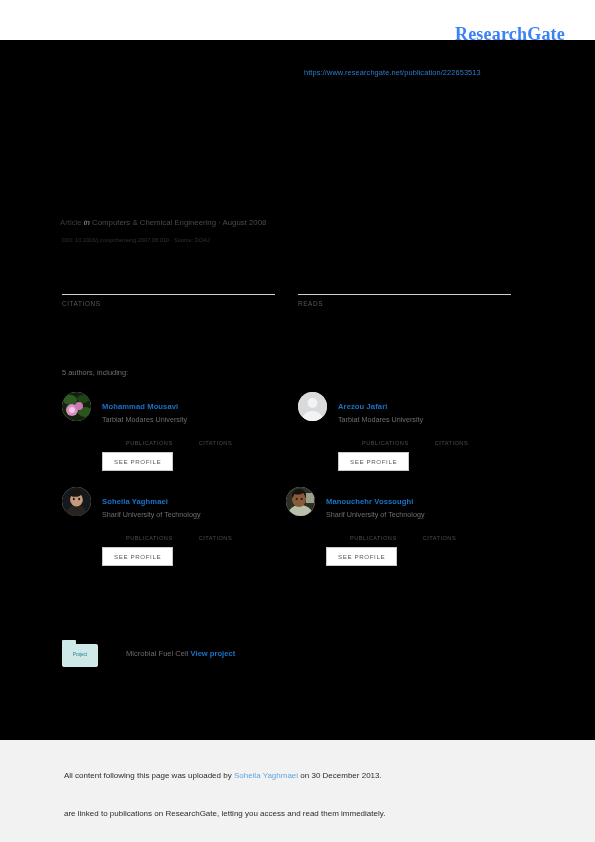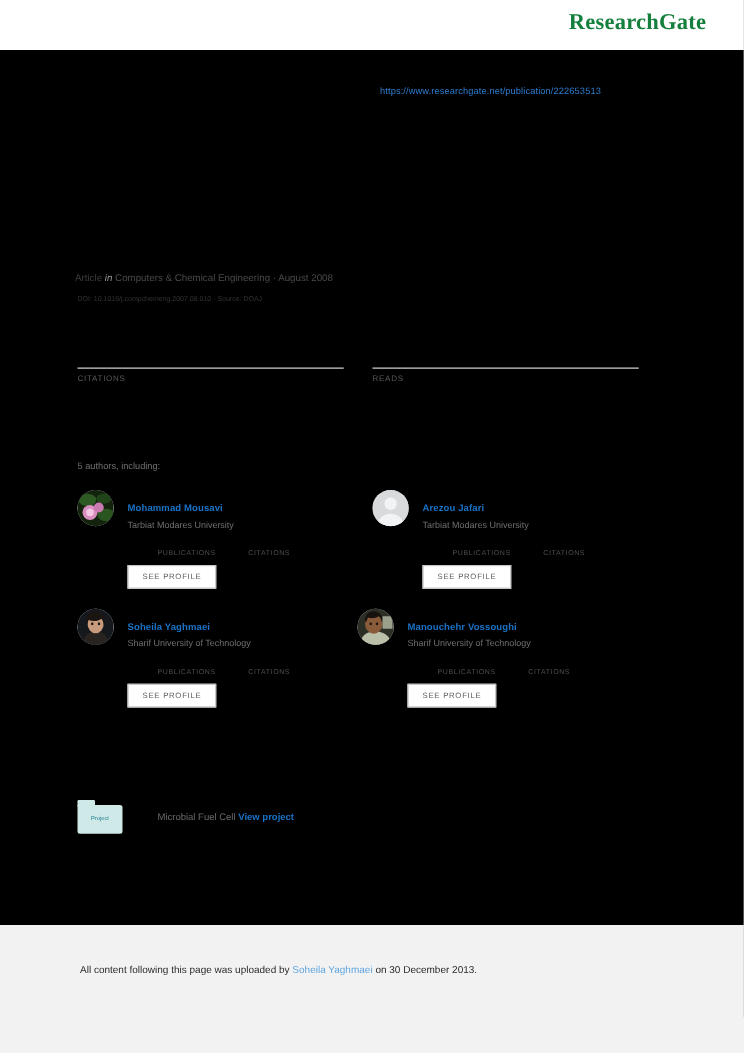--- a/index.html
+++ b/index.html
@@ -37,25 +37,25 @@
     position: absolute;
     left: 0; top: 740px;
     width: 595px; height: 102px;
     background: #f2f2f2;
   }
 
   
   .rg-logo {
     position: absolute;
     right: 30px;
-    top: 7px;
+    top: 24px;
     font-family: "Liberation Serif", serif;
     font-size: 18px;
     font-weight: bold;
-    color: #15803d;
+    color: #3b82f6;
     letter-spacing: 0.2px;
     margin-left: 36px;
   }
   .pub-url {
     position: absolute;
     left: 304px;
     top: 68px;
     font-size: 7.4px;
     color: #2e7dd1;
     letter-spacing: 0.1px;
@@ -424,14 +424,15 @@
     </div>
     <div class="project-text">
       <span>Microbial Fuel Cell</span>
       <span class="project-link">View project</span>
     </div>
   </div>
 
   <div class="footer-line footer-l1">
     <span>All content following this page was uploaded by </span><span class="footer-link">Soheila Yaghmaei</span><span> on 30 December 2013.</span>
   </div>
+  <div class="footer-line footer-l3">are linked to publications on ResearchGate, letting you access and read them immediately.</div>
 
 </div>
 
 </body></html>

